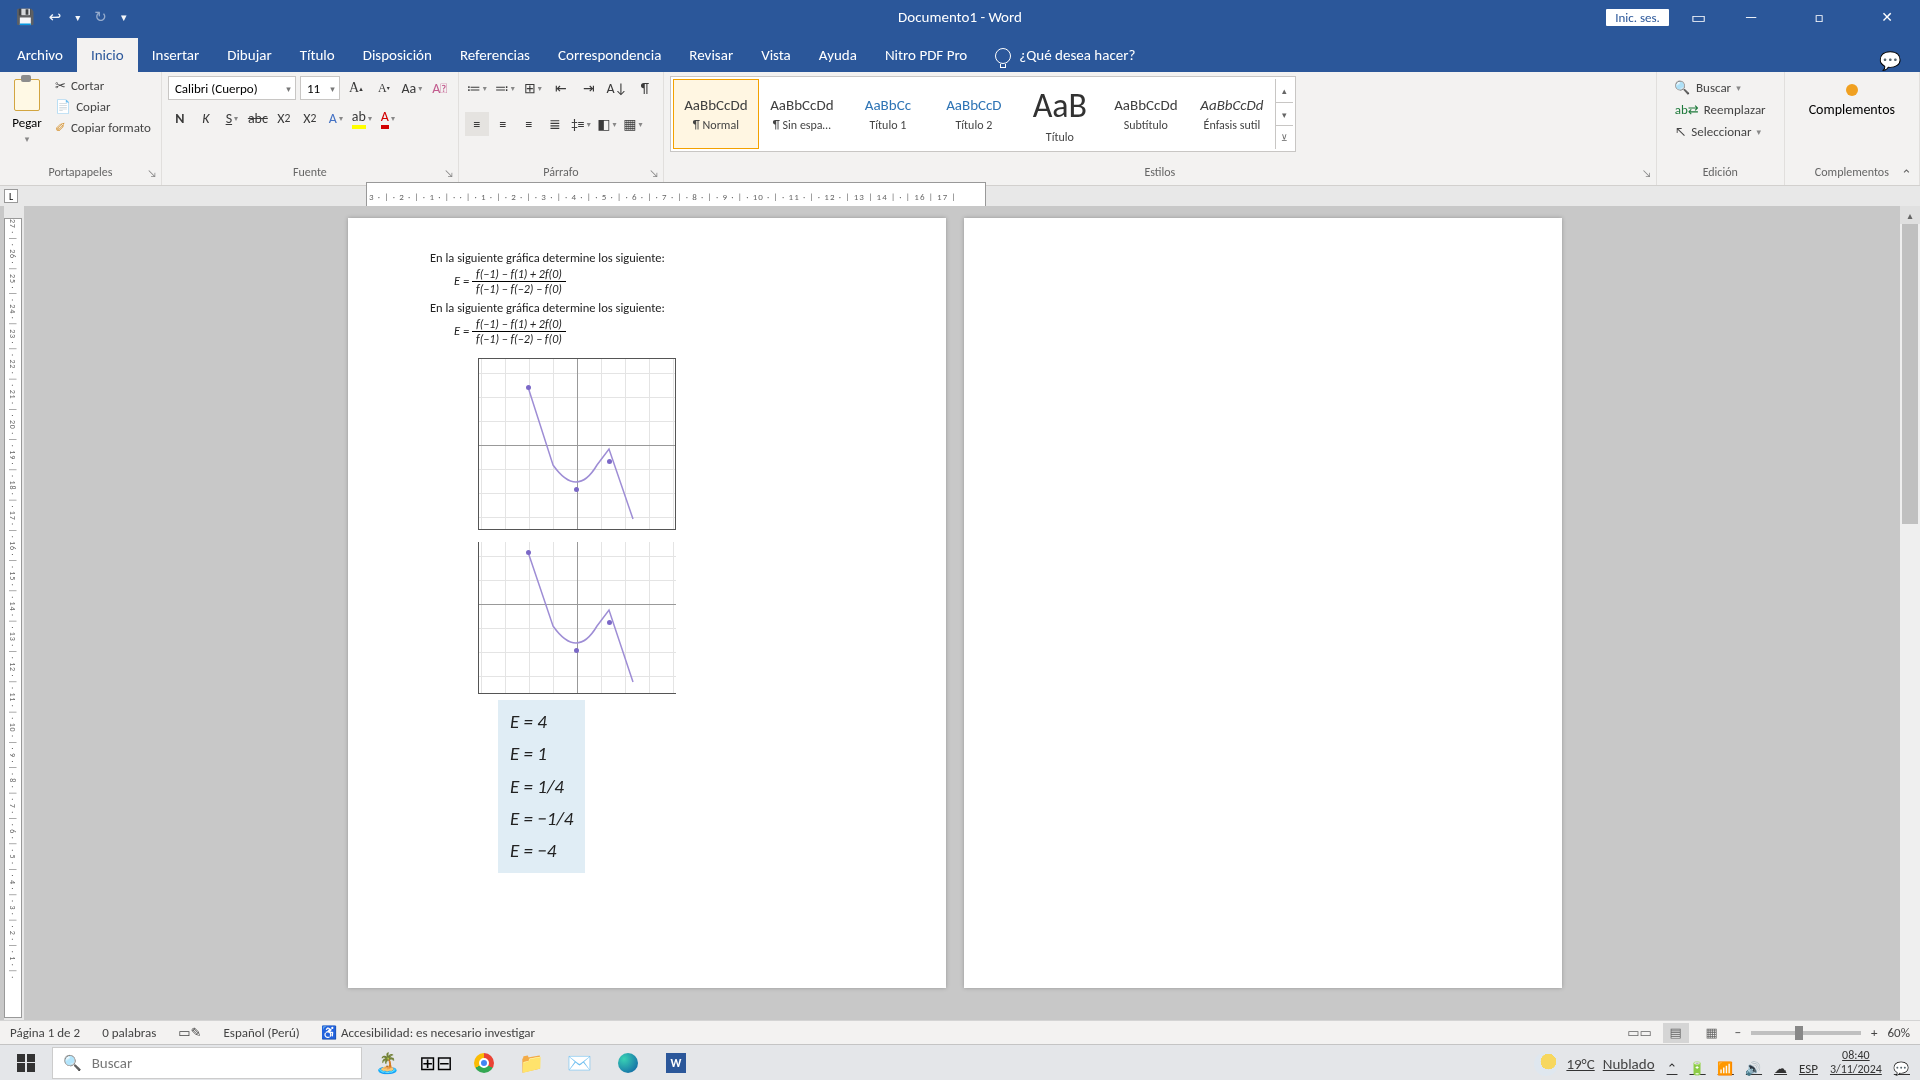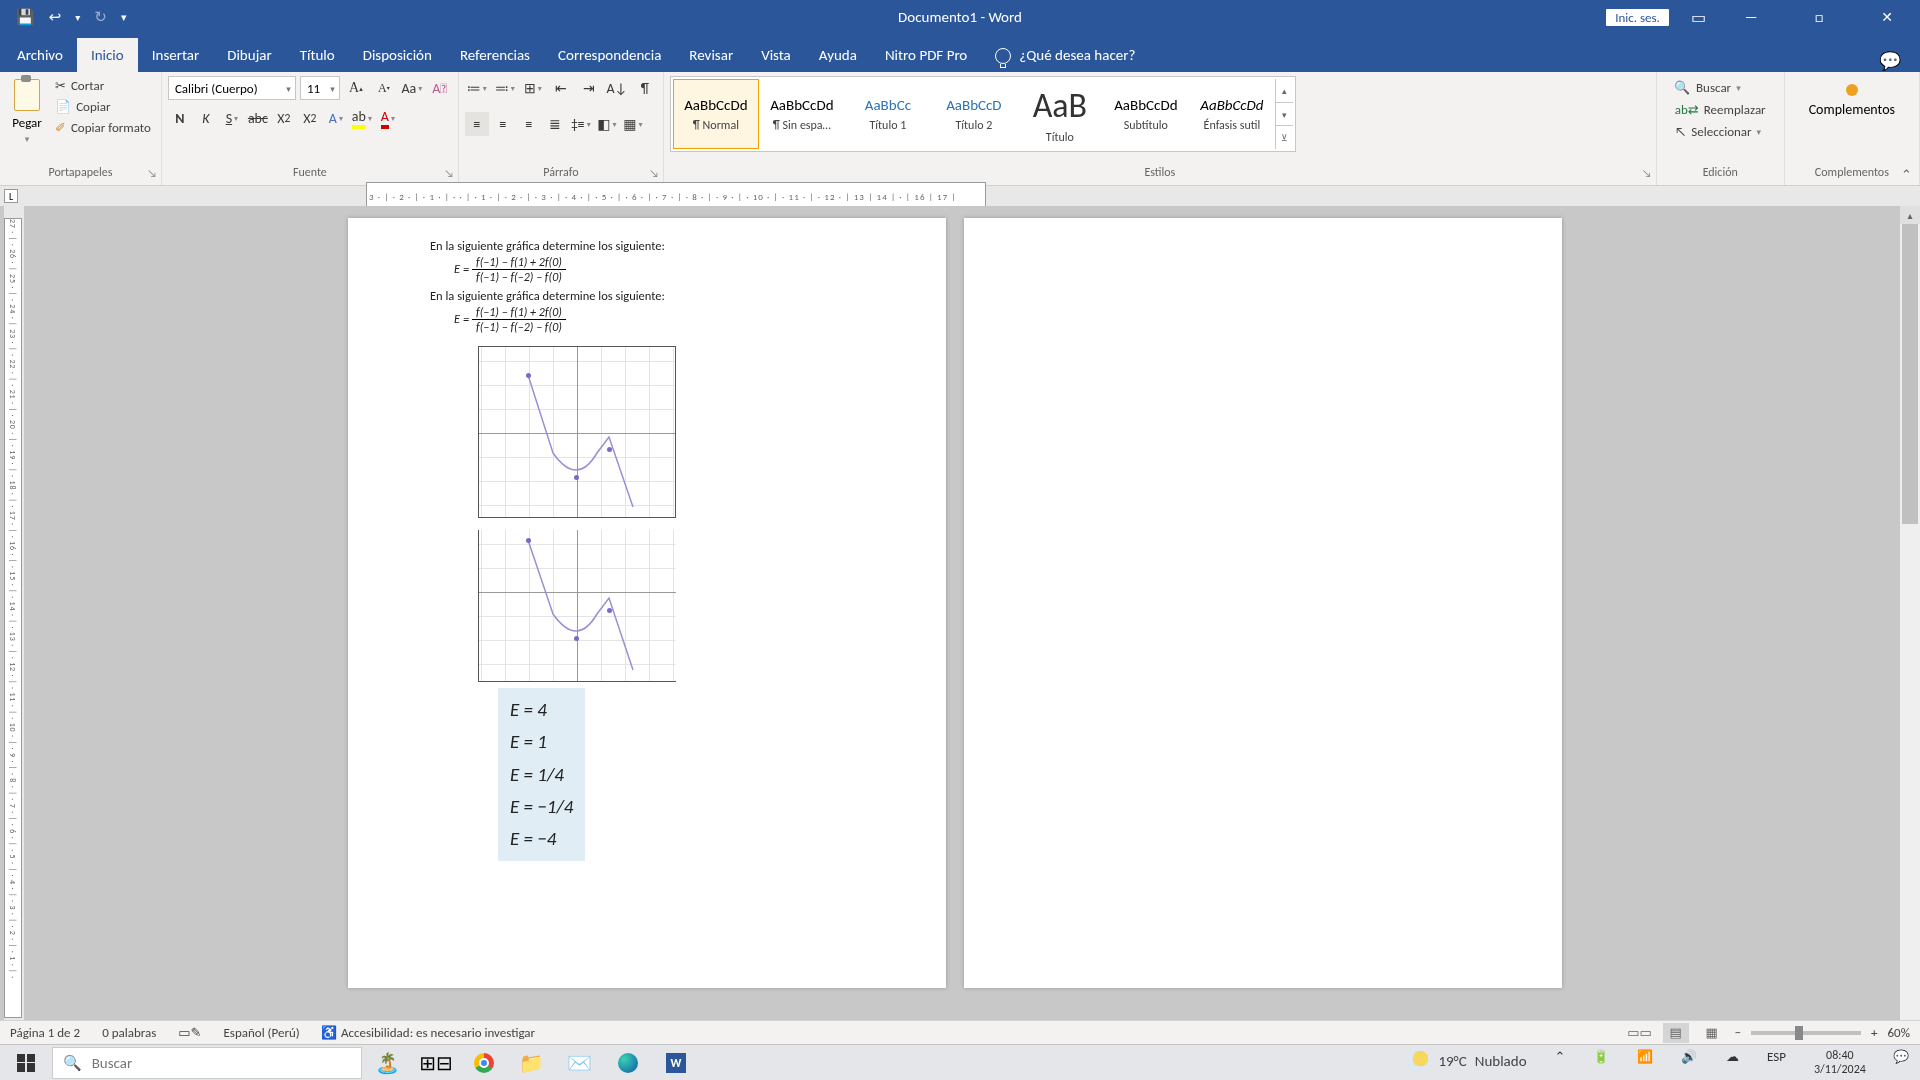--- a/index.html
+++ b/index.html
@@ -42,21 +42,21 @@
 .tb { width: 24px; height: 24px; display: inline-flex; align-items: center; justify-content: center; font-size: 14px; color: #3a3a3a; cursor: pointer; position: relative; }
 .tb .dd { font-size: 8px; margin-left: 2px; color: #888; }
 .font-caps { font-family: "Times New Roman", serif; }
 .row2 { display: flex; gap: 2px; align-items: center; margin-top: 6px; }
 .fc { color: #d20000; }
 
 
 .styles-gallery { display: flex; border: 1px solid #c8c6c4; background: #fff; padding: 2px; }
 .style-item { width: 86px; height: 70px; display: flex; flex-direction: column; align-items: center; justify-content: center; gap: 4px; border: 1px solid transparent; cursor: pointer; }
 .style-item.selected { border: 1px solid #f3a100; background: #fff6e2; }
-.style-sample { font-family: Calibri, sans-serif; color: #000000; font-size: 15px; }
+.style-sample { font-family: Calibri, sans-serif; color: #404040; font-size: 15px; }
 .style-sample.blue { color: #2e74b5; }
 .style-sample.big { font-size: 34px; color: #323232; }
 .style-sample.ital { font-style: italic; }
 .style-name { font-size: 12px; color: #444; }
 .sg-arrows { width: 18px; display: flex; flex-direction: column; border-left: 1px solid #c8c6c4; }
 .sg-arrows span { flex: 1; display: flex; align-items: center; justify-content: center; font-size: 9px; color: #666; border-bottom: 1px solid #c8c6c4; cursor: pointer; }
 .sg-arrows span:last-child { border-bottom: none; }
 
 .edit-col { display: flex; flex-direction: column; gap: 3px; padding: 2px 8px; }
 .addins-btn { display: flex; flex-direction: column; align-items: center; gap: 5px; padding: 8px 18px; font-size: 14px; cursor: pointer; }
@@ -68,21 +68,21 @@
 
 .ruler-h { height: 20px; background: #e8e8e8; position: relative; display: flex; align-items: center; }
 .ruler-h-canvas { position: absolute; left: 366px; width: 620px; height: 28px; background: #fff; border: 1px solid #999; font-size: 9px; color: #666; display: flex; align-items: center; overflow: hidden; padding-left: 2px; letter-spacing: 1.1px; }
 .ruler-tab { width: 14px; height: 14px; border: 1px solid #999; background: #fff; margin-left: 4px; font-size: 10px; display: flex; align-items: center; justify-content: center; }
 
 .workspace { position: absolute; top: 206px; left: 0; right: 20px; bottom: 36px; background: #c8c8c8; display: flex; }
 .ruler-v { width: 20px; background: #e8e8e8; position: relative; margin-left: 4px; }
 .ruler-v-canvas { position: absolute; top: 12px; width: 18px; height: 800px; background: #fff; border: 1px solid #999; font-size: 8px; color: #666; writing-mode: vertical-rl; display: flex; align-items: center; overflow: hidden; letter-spacing: .8px; }
 
 .pages-area { flex: 1; display: flex; gap: 18px; padding: 12px 0 12px 324px; }
-.page { width: 598px; height: 770px; background: #fff; box-shadow: 0 0 4px rgba(0,0,0,.25); padding: 20px 82px; font-family: Cambria, "Times New Roman", serif; font-size: 12.5px; color: #222; }
+.page { width: 598px; height: 770px; background: #fff; box-shadow: 0 0 4px rgba(0,0,0,.25); padding: 32px 82px; font-family: Cambria, "Times New Roman", serif; font-size: 12.5px; color: #222; }
 
 .eq { font-style: italic; margin: 2px 0; margin-left: 24px; }
 .frac { display: inline-flex; flex-direction: column; align-items: center; vertical-align: middle; font-size: 12px; }
 .frac .num { border-bottom: 1px solid #000; padding: 0 4px; }
 .frac .den { padding: 0 4px; }
 
 .graph { border: 1.5px solid #555; width: 198px; height: 172px; margin: 12px 0 6px 48px; position: relative; background-image: linear-gradient(#e4e4e4 1px, transparent 1px), linear-gradient(90deg, #e4e4e4 1px, transparent 1px); background-size: 24px 24px; background-position: 98px 86px; }
 .graph.noborder { border-left: 1.5px solid #555; border-bottom: 1.5px solid #555; border-top: none; border-right: none; }
 .axis-h { position: absolute; top: 86px; left: 0; right: 0; height: 1px; background: #999; }
 .axis-v { position: absolute; left: 98px; top: 0; bottom: 0; width: 1px; background: #999; }
@@ -105,21 +105,21 @@
 .zoom-slider { width: 110px; height: 4px; background: #c0c0c0; position: relative; }
 .zoom-slider .knob { width: 8px; height: 14px; background: #888; position: absolute; top: -5px; left: 44px; }
 
 
 .taskbar { position: absolute; bottom: 0; left: 0; right: 0; height: 36px; background: #e4e6e9; border-top: 1px solid #c4c4c4; display: flex; align-items: center; padding: 0 4px; gap: 4px; }
 .start-btn { width: 44px; height: 32px; display: flex; align-items: center; justify-content: center; cursor: pointer; }
 .win-logo { width: 18px; height: 18px; display: grid; grid-template-columns: 1fr 1fr; grid-template-rows: 1fr 1fr; gap: 1.5px; }
 .win-logo span { background: #333; }
 .search-box { width: 310px; height: 32px; background: #fff; border: 1px solid #ccc; display: flex; align-items: center; padding: 0 10px; gap: 10px; font-size: 15px; color: #777; }
 .tb-icon { width: 44px; height: 32px; display: flex; align-items: center; justify-content: center; font-size: 20px; cursor: pointer; position: relative; }
-.tray { margin-left: auto; display: flex; align-items: flex-start; gap: 28px; font-size: 13px; color: #333; padding-right: 6px; }
+.tray { margin-left: auto; display: flex; align-items: flex-end; gap: 12px; font-size: 13px; color: #333; padding-right: 6px; text-decoration: underline; }
 .time-block { display: flex; flex-direction: column; align-items: center; font-size: 12px; line-height: 1.15; }
 .weather { display: flex; align-items: center; gap: 8px; font-size: 15px; color: #444; }
 .weather-icon { width: 24px; height: 24px; border-radius: 50%; background: radial-gradient(circle at 60% 40%, #f7d75f 38%, #dfe7ef 39%); }
 </style>
 </head>
 <body>
 
 <div class="title-bar">
   <div class="qat">
     <span>💾</span>

